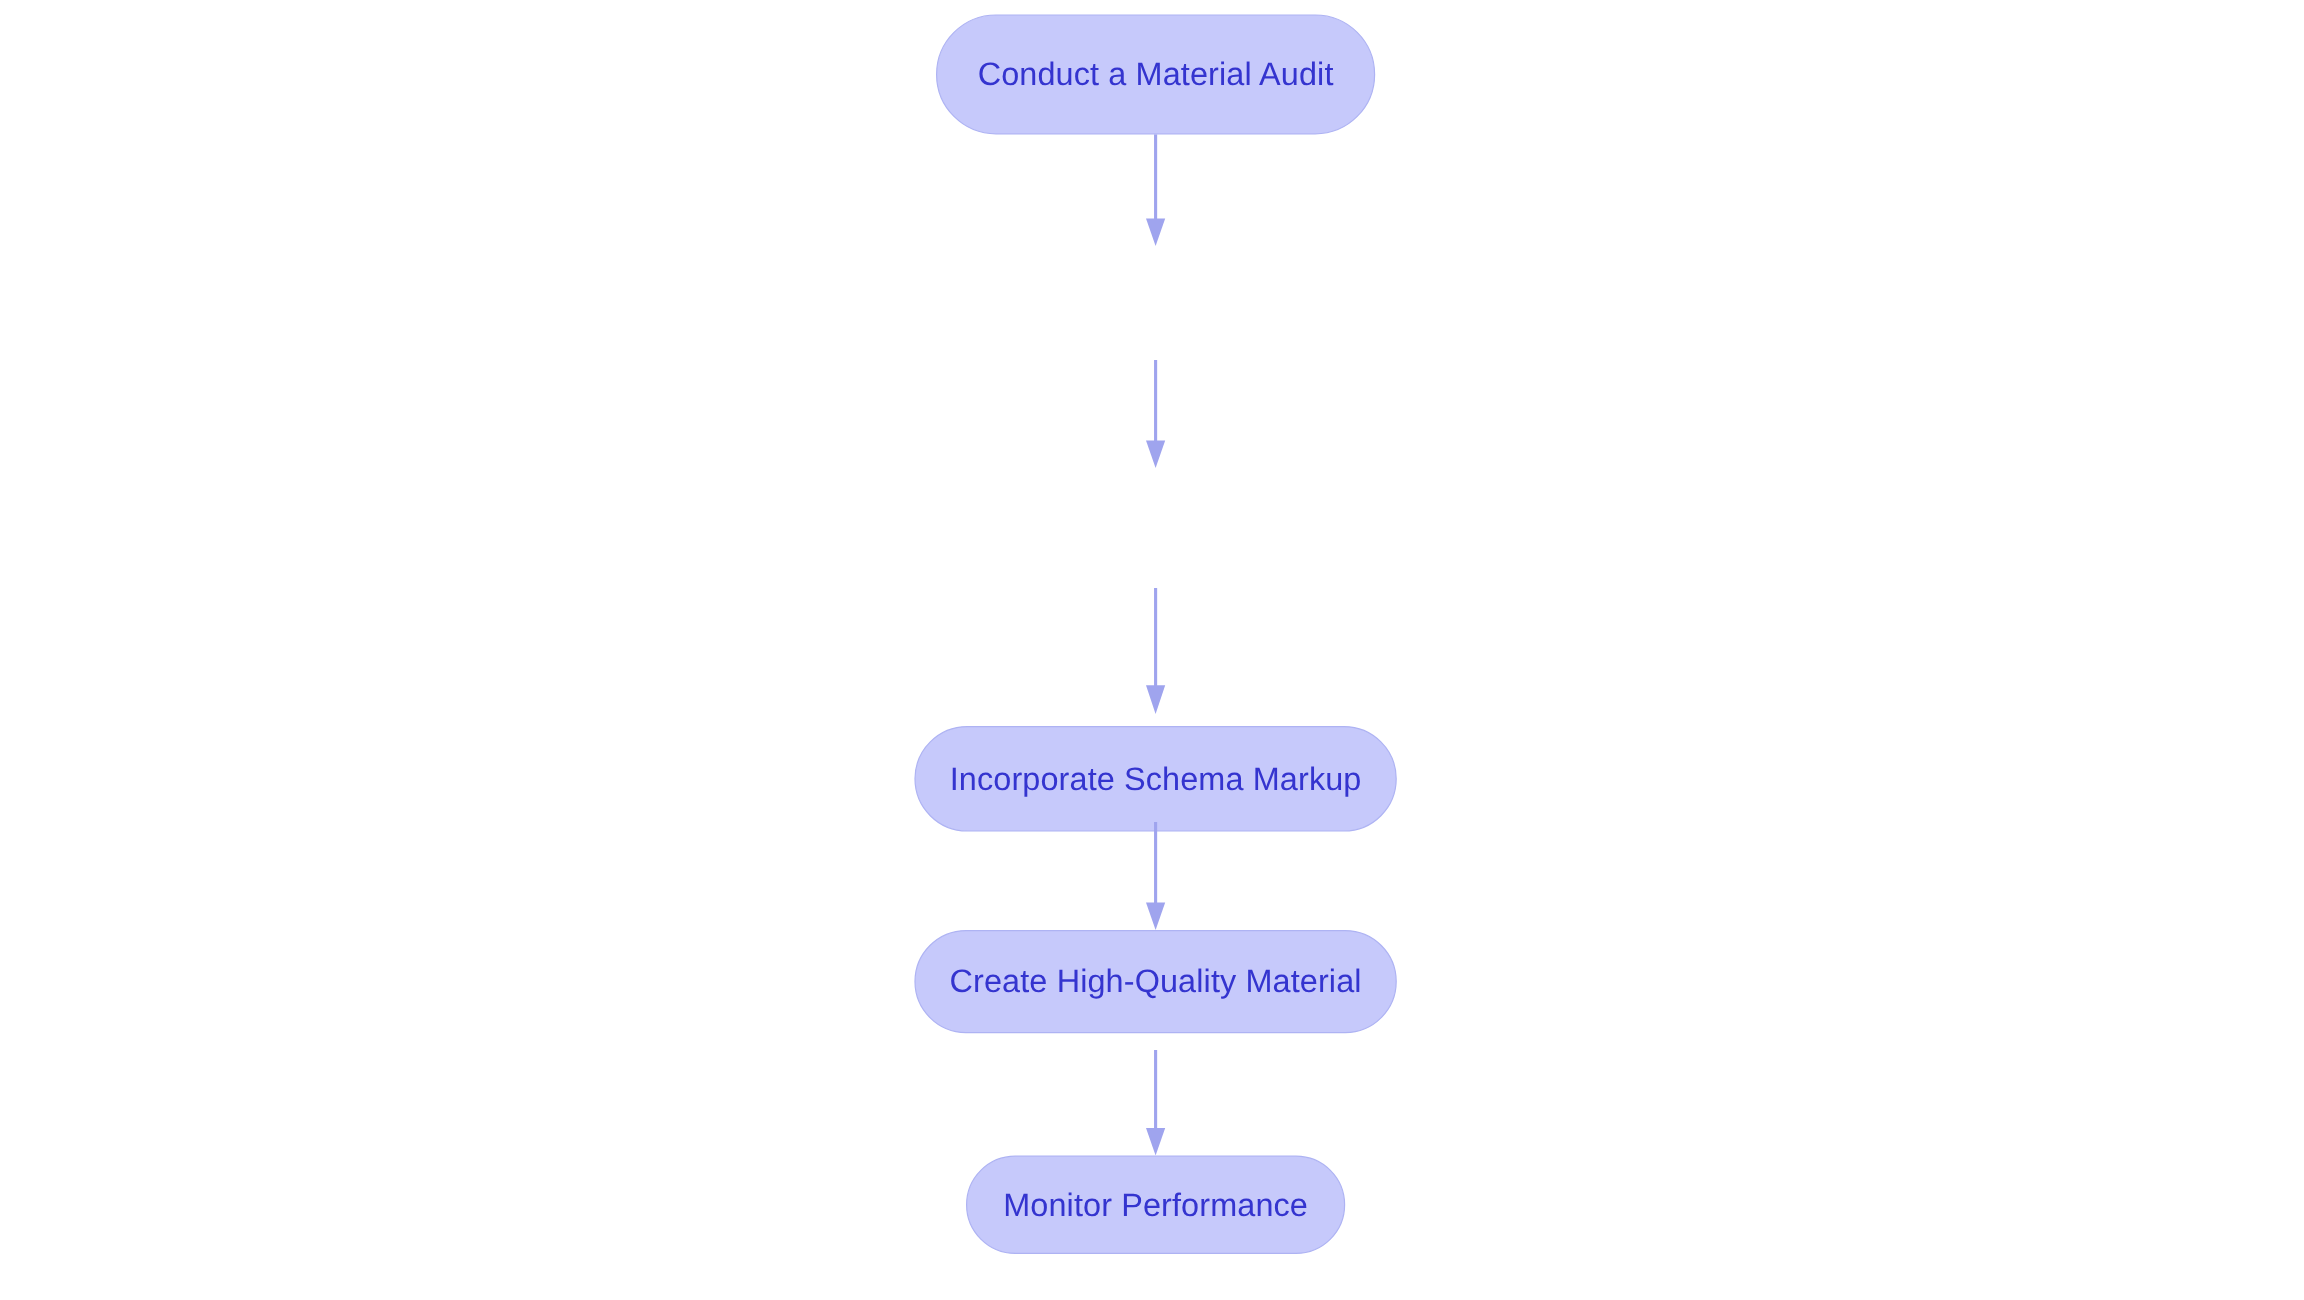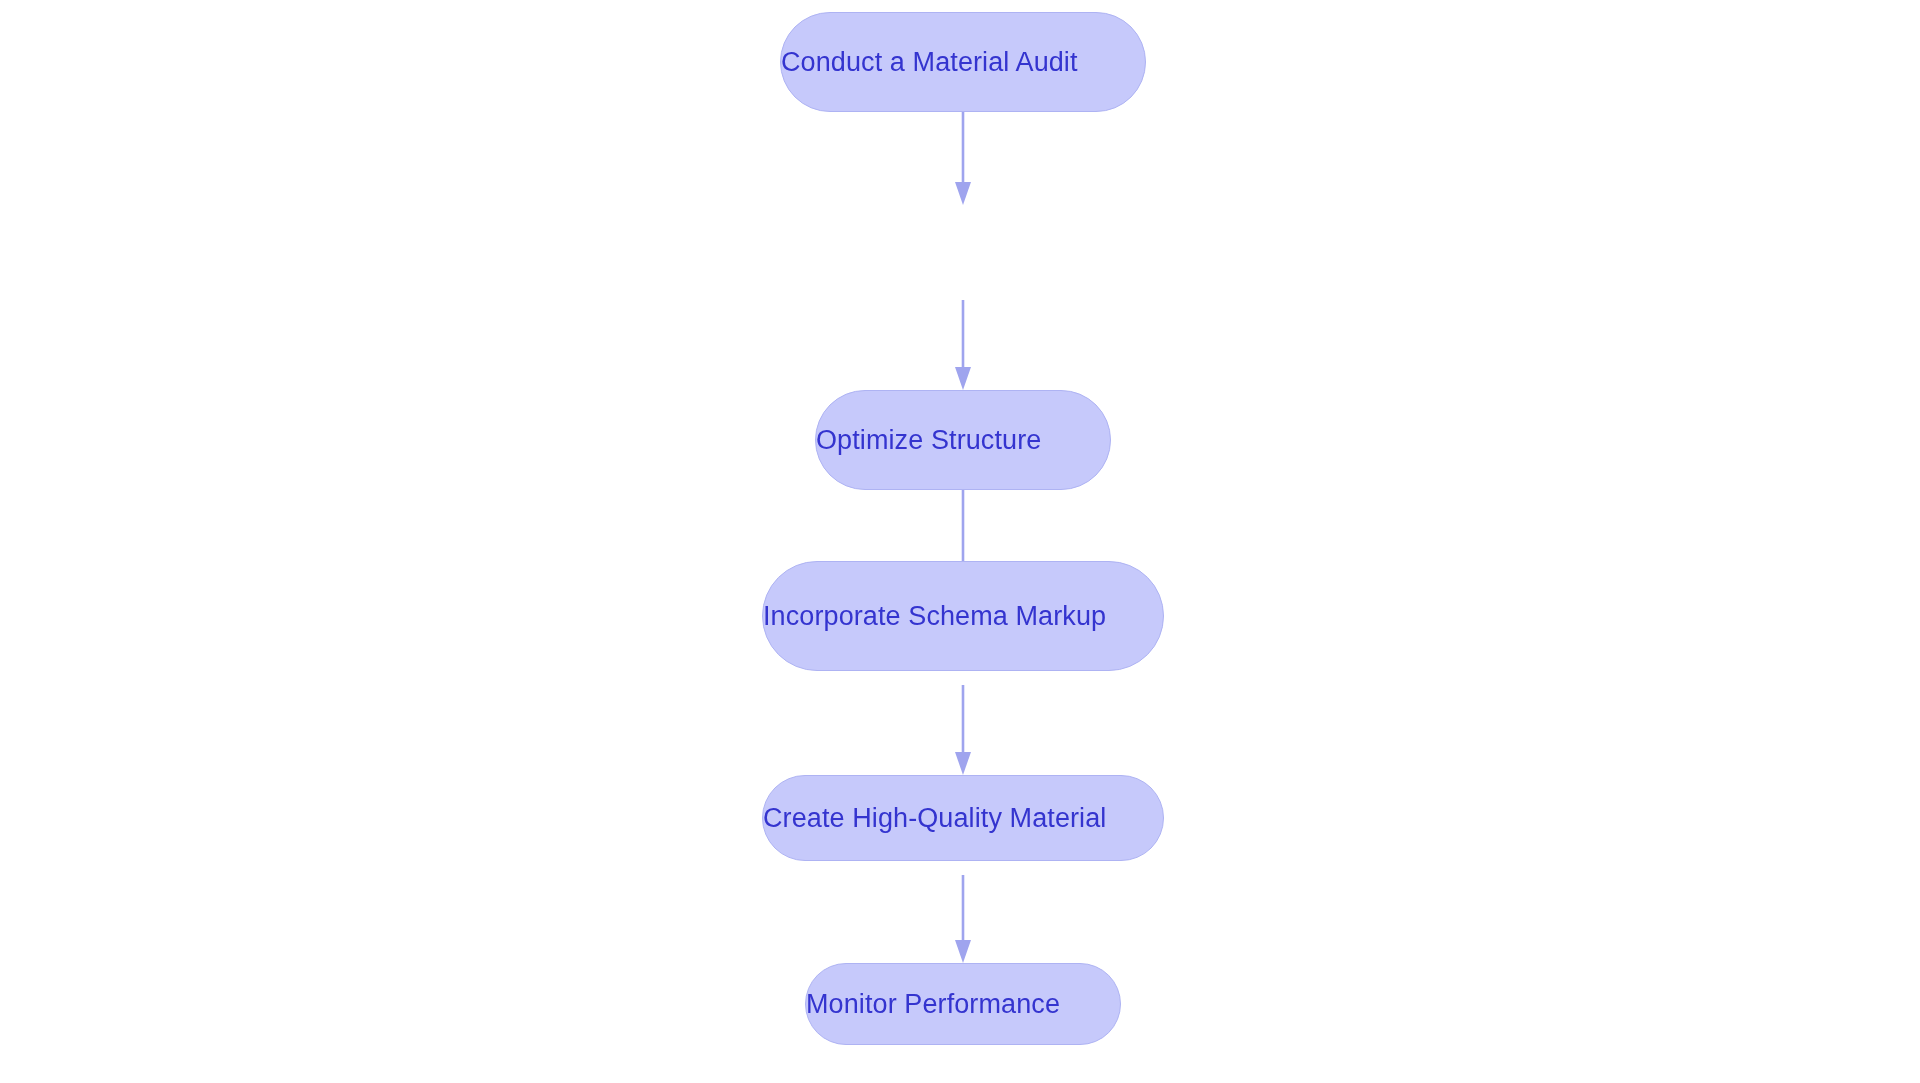--- a/index.html
+++ b/index.html
@@ -22,21 +22,21 @@
     height: 1083px;
     background: #ffffff;
   }
 
   
   .flow-node {
     position: absolute;
     box-sizing: border-box;
     display: flex;
     align-items: center;
-    justify-content: flex-start;
+    justify-content: center;
     background: #c6c9fb;
     border: 1.6px solid #aeb3f3;
     border-radius: 999px;
     transform: translateX(-50%);
     left: 963px;
   }
 
   .flow-node-label {
     color: #3434cf;
     font-size: 27px;
@@ -80,32 +80,29 @@
   </div>
 
 
   <div class="flow-connector" style="top:300px; height:90px;">
     <svg viewBox="0 0 26 90" preserveAspectRatio="none">
       <line x1="13" y1="0" x2="13" y2="71" stroke="#9fa4ee" stroke-width="2.6"></line>
       <polygon points="5,67 21,67 13,90" fill="#9fa4ee"></polygon>
     </svg>
   </div>
 
-  <div class="flow-node" style="top:390px; width:296px; height:100px;">
-    <span class="flow-node-label">Optimize Structure</span>
-  </div>
 
   <div class="flow-connector" style="top:490px; height:105px;">
     <svg viewBox="0 0 26 105" preserveAspectRatio="none">
       <line x1="13" y1="0" x2="13" y2="85" stroke="#9fa4ee" stroke-width="2.6"></line>
       <polygon points="5,81 21,81 13,105" fill="#9fa4ee"></polygon>
     </svg>
   </div>
 
-  <div class="flow-node" style="top:561px; width:402px; height:110px;">
+  <div class="flow-node" style="top:605px; width:402px; height:88px;">
     <span class="flow-node-label">Incorporate Schema Markup</span>
   </div>
 
   <div class="flow-connector" style="top:685px; height:90px;">
     <svg viewBox="0 0 26 90" preserveAspectRatio="none">
       <line x1="13" y1="0" x2="13" y2="71" stroke="#9fa4ee" stroke-width="2.6"></line>
       <polygon points="5,67 21,67 13,90" fill="#9fa4ee"></polygon>
     </svg>
   </div>
 

